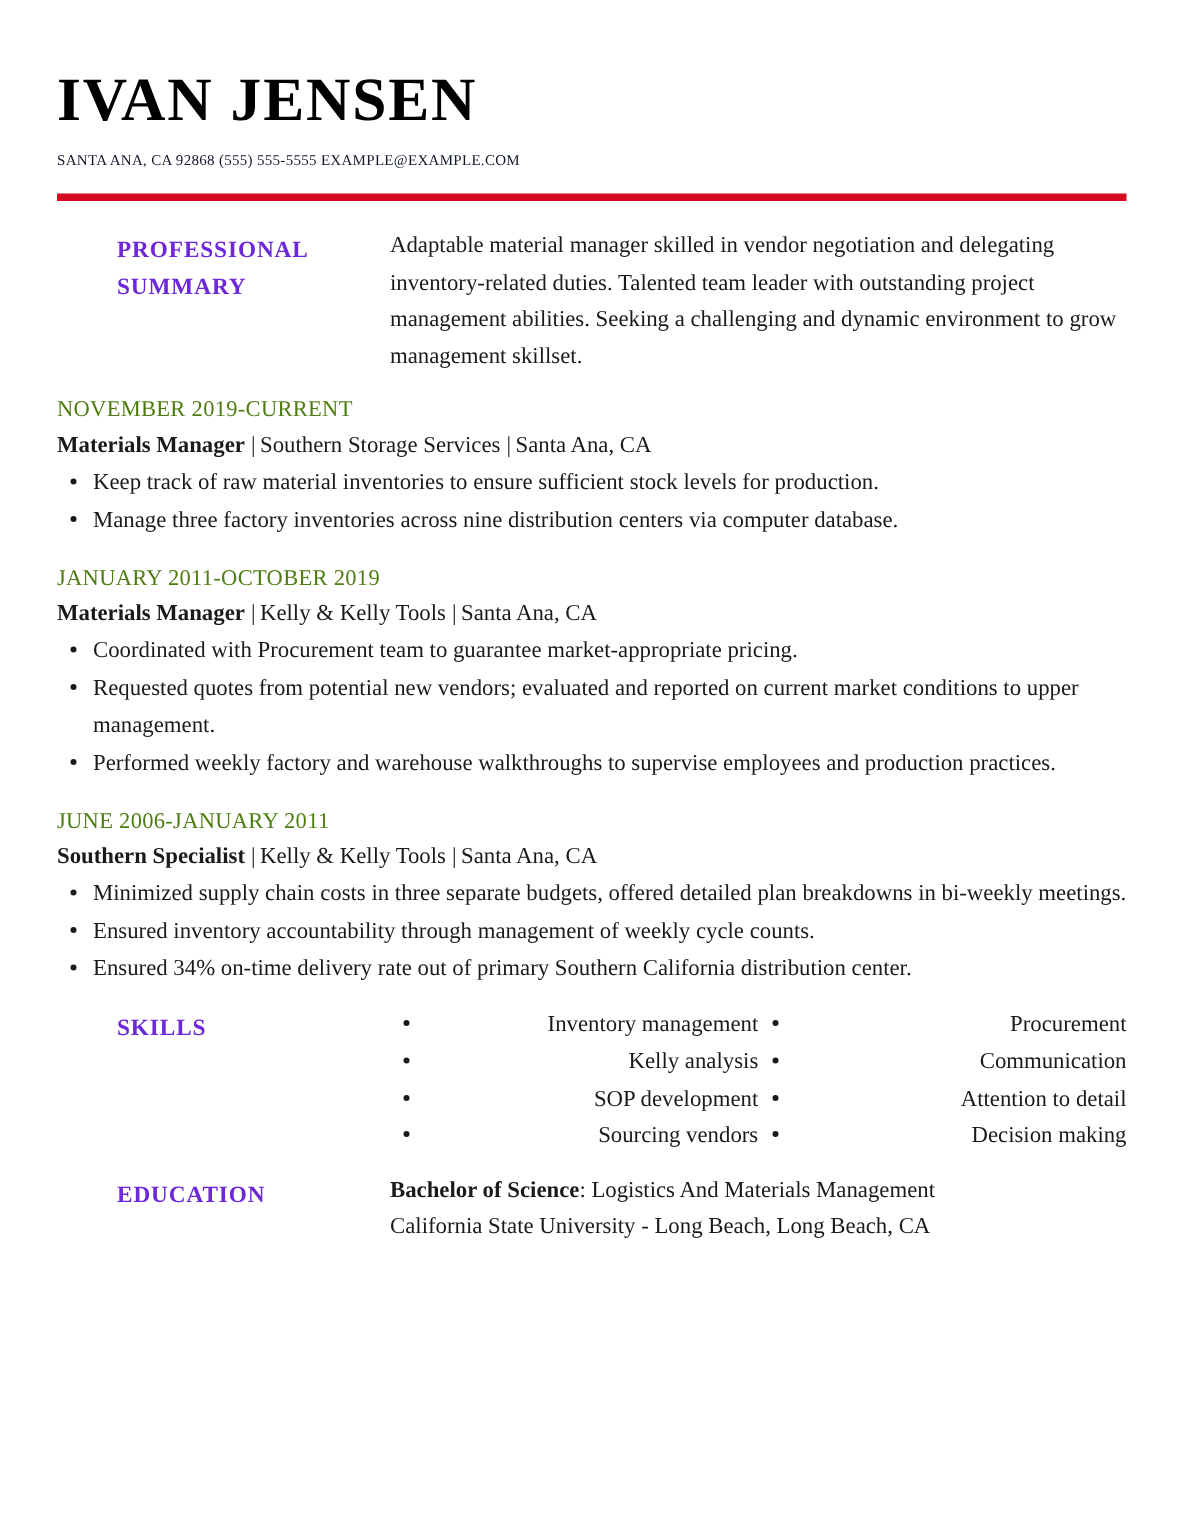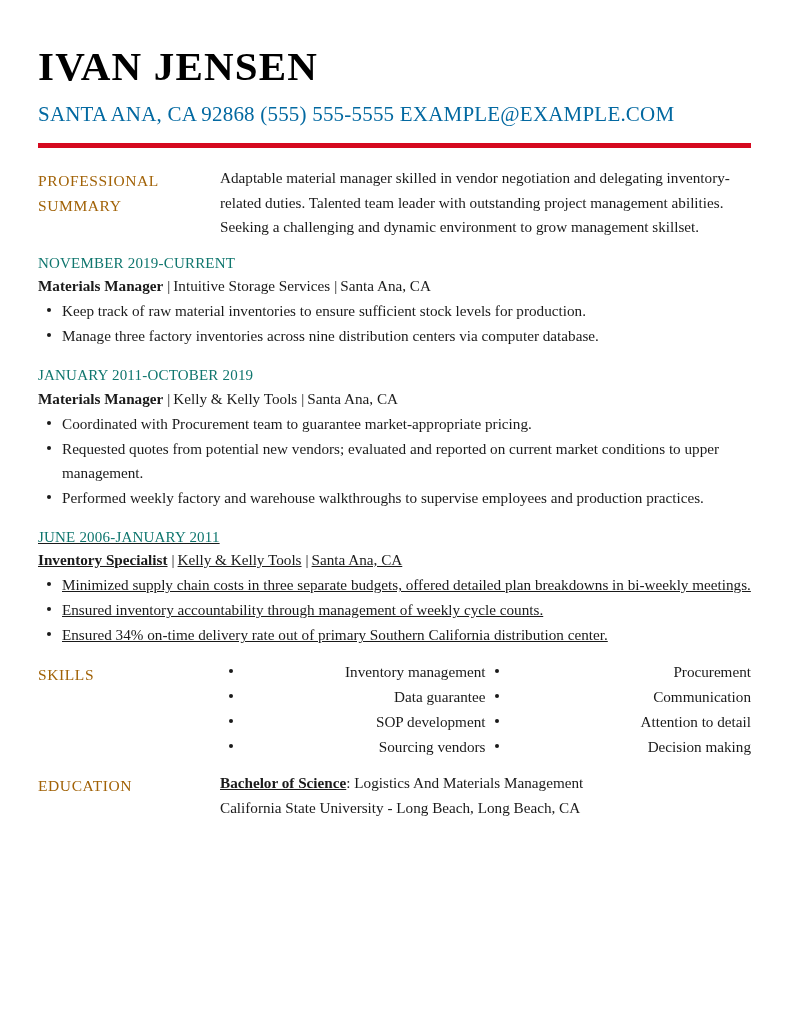--- a/index.html
+++ b/index.html
@@ -32,23 +32,23 @@
     font-family: "Liberation Serif", "DejaVu Serif", serif;
     font-size: 41px;
     font-weight: bold;
     letter-spacing: 1.2px;
     line-height: 1.12;
     color: #000000;
     margin: 0 0 12px 0;
     text-transform: uppercase;
   }
   .contact {
-    font-size: 21px;
+    font-size: 10px;
     letter-spacing: 0.2px;
-    color: #0369a1;
+    color: #0f172a;
     text-transform: uppercase;
     margin: 0;
     white-space: nowrap;
   }
   .rule {
     margin: 16px 40px 0 38px;
     height: 5px;
     background: #d5091f;
   }
 
@@ -58,46 +58,47 @@
   }
   .section {
     display: flex;
     align-items: flex-start;
     margin-bottom: 0;
   }
   .section-label {
     width: 182px;
     flex: 0 0 182px;
     font-size: 15.5px;
-    font-weight: normal;
+    font-weight: bold;
     letter-spacing: 0.6px;
     line-height: 1.62;
-    color: #a16207;
+    color: #6d28d9;
     text-transform: uppercase;
     padding-top: 2px;
+    margin-left: 40px;
   }
   .section-content {
     flex: 1 1 auto;
     min-width: 0;
     font-size: 15.2px;
     line-height: 1.62;
     color: #1a1a1a;
   }
 
   
   .summary-text {
     margin: 0;
     text-align: left;
   }
 
   
   .job { margin-bottom: 16px; }
-  .job:last-child { margin-bottom: 0; text-decoration: underline; }
+  .job:last-child { margin-bottom: 0; }
   .job-dates {
-    color: #0f766e;
+    color: #4d7c0f;
     text-transform: uppercase;
     font-size: 15px;
     letter-spacing: 0.2px;
     line-height: 1.5;
   }
   .job-title-line {
     font-size: 15.2px;
     line-height: 1.58;
     margin-bottom: 1px;
   }
@@ -152,21 +153,21 @@
     left: 9px;
     top: 9px;
     width: 4px;
     height: 4px;
     border-radius: 50%;
     background: #1a1a1a;
   }
 
   
   .edu-line { line-height: 1.6; }
-  .edu-degree { font-weight: bold; text-decoration: underline; }
+  .edu-degree { font-weight: bold; }
 
   .spacer-summary { height: 12px; }
   .spacer-work { height: 12px; }
   .spacer-skills { height: 12px; }
 </style>
 </head>
 <body>
 
 <div class="page">
 
@@ -186,21 +187,21 @@
     </div>
 
     <div class="spacer-summary"></div>
 
     <div class="section">
       <div class="section-content">
 
         <div class="job">
           <div class="job-dates">November 2019-Current</div>
           <div class="job-title-line">
-            <span class="job-title">Materials Manager</span><span class="sep">|</span><span>Intuitive Storage Services</span><span class="sep">|</span><span>Santa Ana, CA</span>
+            <span class="job-title">Materials Manager</span><span class="sep">|</span><span>Southern Storage Services</span><span class="sep">|</span><span>Santa Ana, CA</span>
           </div>
           <ul class="bullets">
             <li>Keep track of raw material inventories to ensure sufficient stock levels for production.</li>
             <li>Manage three factory inventories across nine distribution centers via computer database.</li>
           </ul>
         </div>
 
         <div class="job">
           <div class="job-dates">January 2011-October 2019</div>
           <div class="job-title-line">
@@ -209,42 +210,42 @@
           <ul class="bullets">
             <li>Coordinated with Procurement team to guarantee market-appropriate pricing.</li>
             <li>Requested quotes from potential new vendors; evaluated and reported on current market conditions to upper management.</li>
             <li>Performed weekly factory and warehouse walkthroughs to supervise employees and production practices.</li>
           </ul>
         </div>
 
         <div class="job">
           <div class="job-dates">June 2006-January 2011</div>
           <div class="job-title-line">
-            <span class="job-title">Inventory Specialist</span><span class="sep">|</span><span>Kelly &amp; Kelly Tools</span><span class="sep">|</span><span>Santa Ana, CA</span>
+            <span class="job-title">Southern Specialist</span><span class="sep">|</span><span>Kelly &amp; Kelly Tools</span><span class="sep">|</span><span>Santa Ana, CA</span>
           </div>
           <ul class="bullets">
             <li>Minimized supply chain costs in three separate budgets, offered detailed plan breakdowns in bi-weekly meetings.</li>
             <li>Ensured inventory accountability through management of weekly cycle counts.</li>
             <li>Ensured 34% on-time delivery rate out of primary Southern California distribution center.</li>
           </ul>
         </div>
 
       </div>
     </div>
 
     <div class="spacer-work"></div>
 
     <div class="section">
       <div class="section-label">Skills</div>
       <div class="section-content">
         <div class="skills-wrap">
           <div class="skills-col">
             <ul>
               <li>Inventory management</li>
-              <li>Data guarantee</li>
+              <li>Kelly analysis</li>
               <li>SOP development</li>
               <li>Sourcing vendors</li>
             </ul>
           </div>
           <div class="skills-col">
             <ul>
               <li>Procurement</li>
               <li>Communication</li>
               <li>Attention to detail</li>
               <li>Decision making</li>

